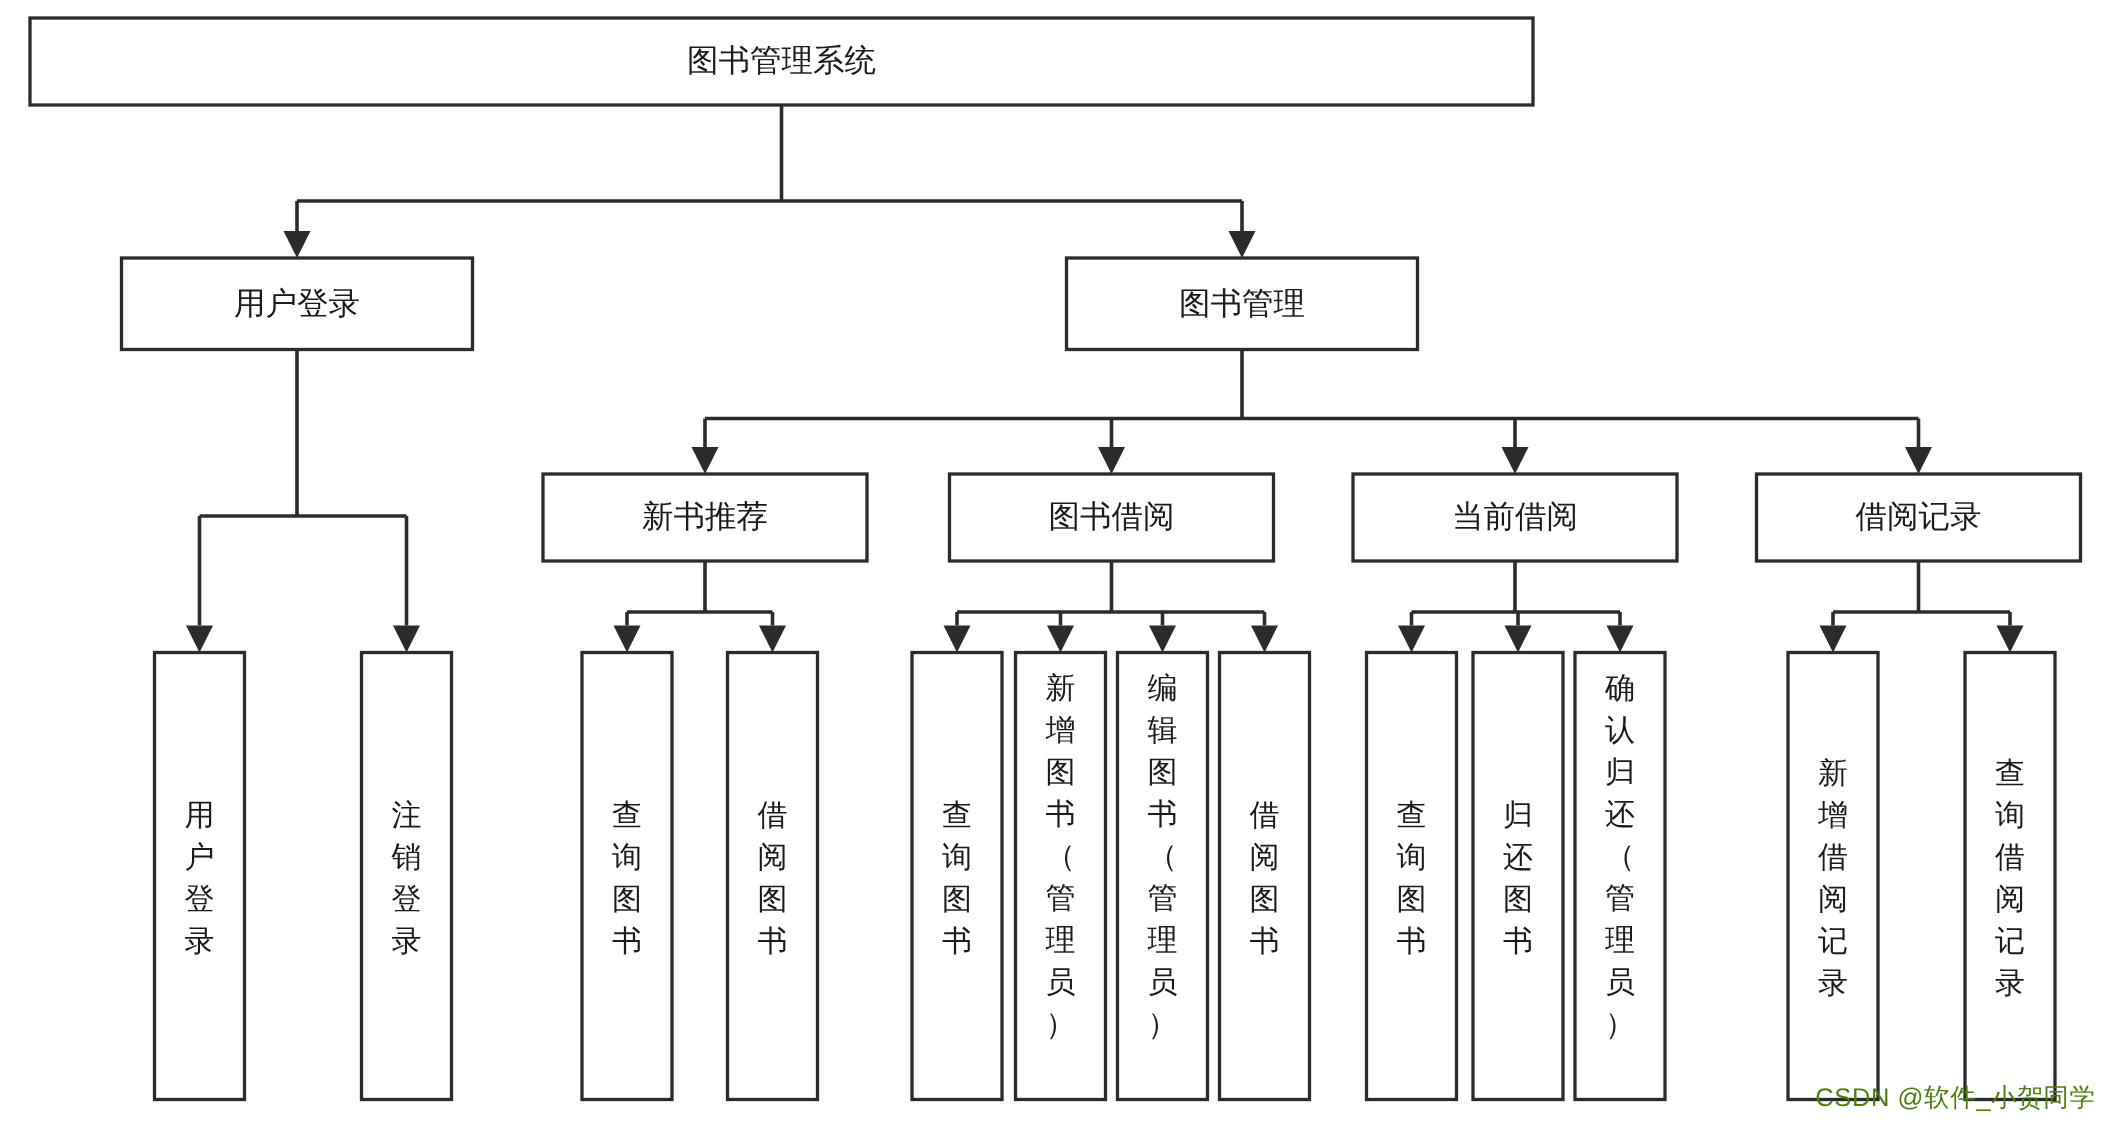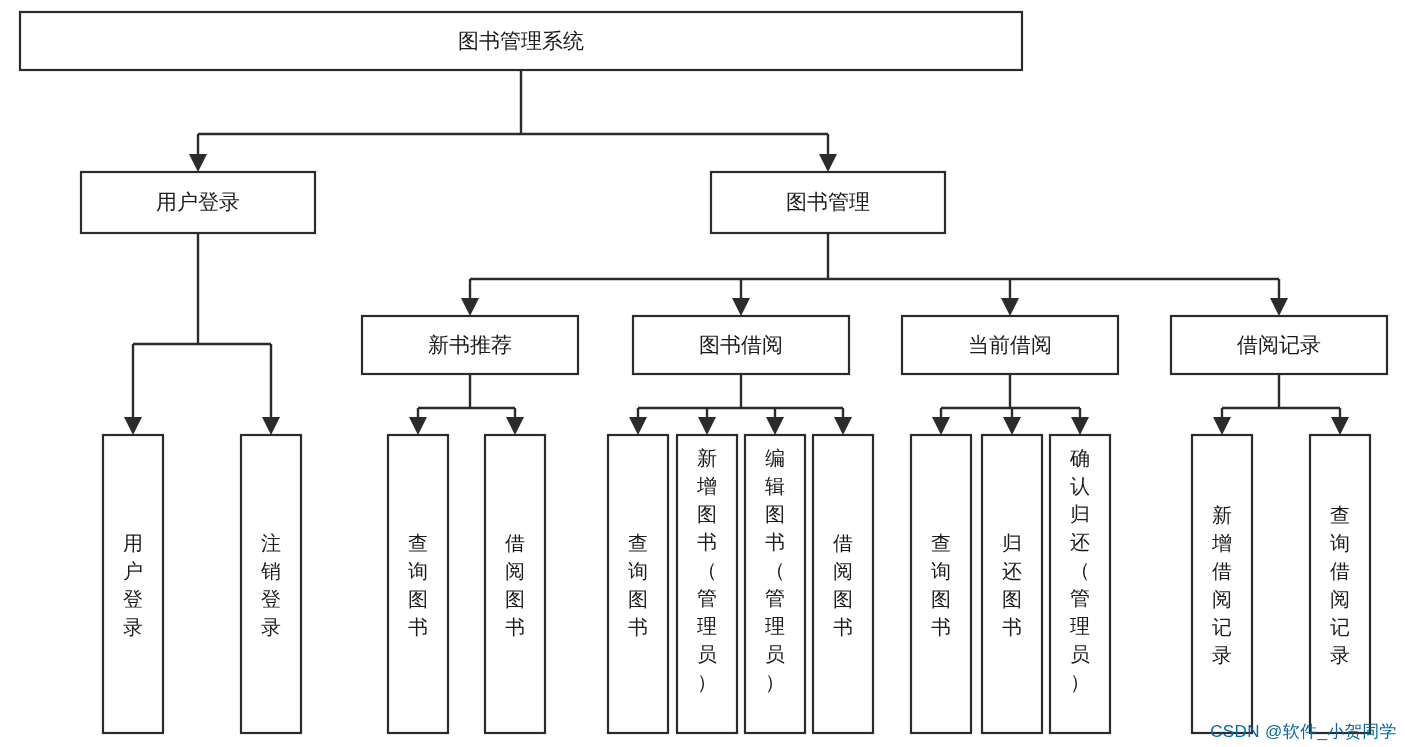--- a/index.html
+++ b/index.html
@@ -53,21 +53,21 @@
     font-size: 20px;
     fill: #1a1a1a;
     text-anchor: middle;
   }
   .watermark {
     position: absolute;
     right: 8px;
     bottom: 4px;
     font-family: "Liberation Sans", "DejaVu Sans", sans-serif;
     font-size: 17px;
-    color: #0369a1;
+    color: #4d7c0f;
     letter-spacing: 0.4px;
     white-space: nowrap;
     user-select: none;
   }
 </style>
 </head>
 <body>
 
 <div id="diagram-root">
   <svg class="flow" viewBox="0 0 1405 747" preserveAspectRatio="none">

